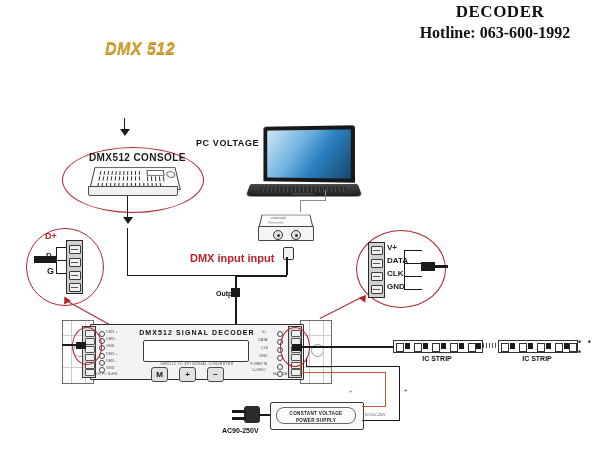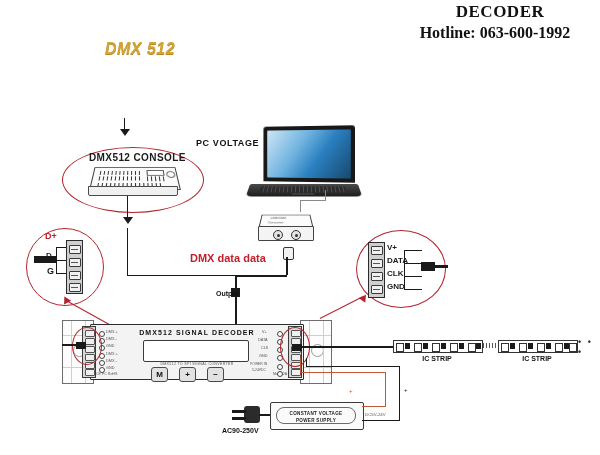--- a/index.html
+++ b/index.html
@@ -267,21 +267,21 @@
   </div>
   <div id="conv-front">
     <div class="conv-jack" style="left:14px;"></div>
     <div class="conv-jack" style="left:32px;"></div>
   </div>
 </div>
 
 <div class="abs" style="left:283px;top:247px;width:9px;height:11px;background:#f2f2f2;border:1px solid #333;border-radius:2px;"></div>
 <div class="abs wire" style="left:286px;top:257px;width:2px;height:18px;"></div>
 
-<div class="abs lbl-red" style="left:190px;top:252px;font-size:11px;">DMX data data</div>
+<div class="abs lbl-red" style="left:190px;top:252px;font-size:11px;">DMX input input</div>
 
 <div class="abs wire" style="left:235px;top:275px;width:52px;height:1.6px;"></div>
 <div class="abs wire" style="left:235px;top:275px;width:1.6px;height:22px;"></div>
 <div class="abs" style="left:231px;top:288px;width:9px;height:9px;background:#1a1a1a;"></div>
 <div class="abs lbl-blk" style="left:216px;top:290px;font-size:7px;">Output</div>
 <div class="abs wire" style="left:235px;top:296px;width:1.6px;height:28px;"></div>
 
 <div class="abs circle" style="left:26px;top:228px;width:76px;height:76px;"></div>
 
 <div class="abs bigterm" style="left:66px;top:240px;width:15px;height:52px;">

